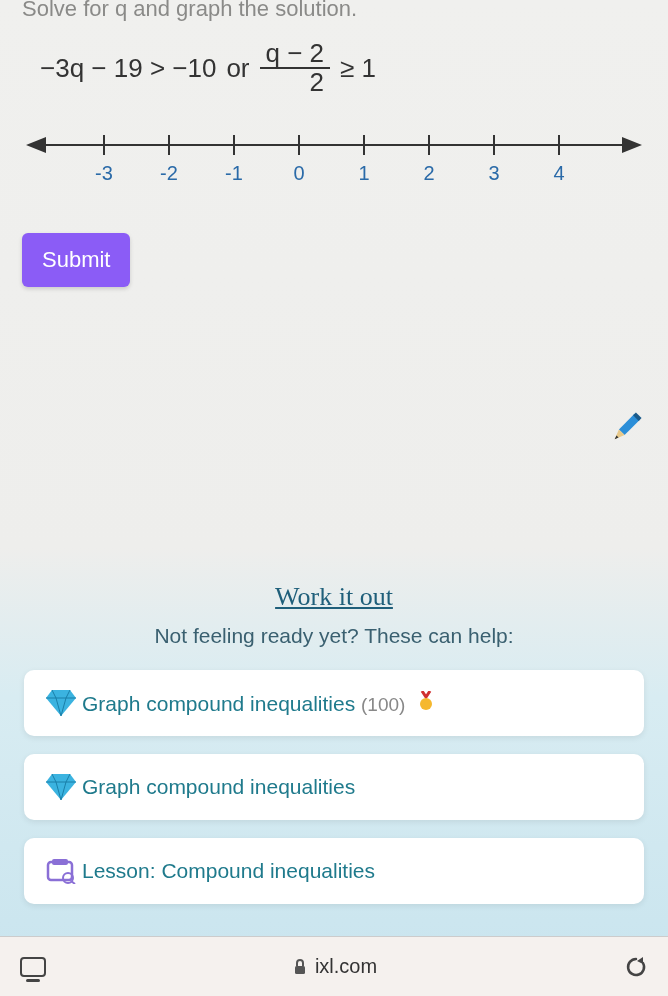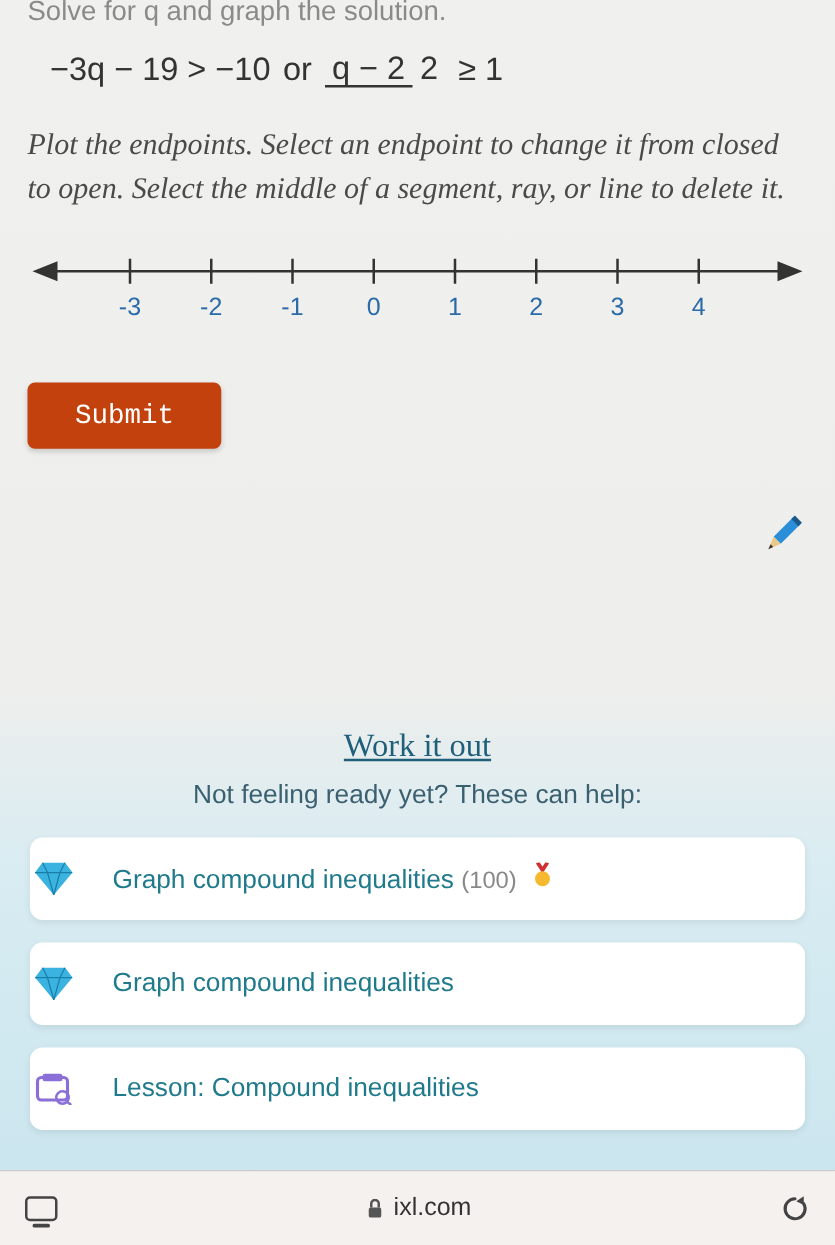--- a/index.html
+++ b/index.html
@@ -25,49 +25,49 @@
     font-size: 26px;
     font-family: Arial, sans-serif;
     color: #333;
     margin: 14px 0 28px 18px;
     display: flex;
     align-items: center;
     gap: 10px;
   }
   .frac {
     display: inline-flex;
-    flex-direction: row;
-    align-items: flex-start;
+    flex-direction: column;
+    align-items: flex-end;
     vertical-align: middle;
     line-height: 1.05;
   }
   .frac .num { border-bottom: 2px solid #333; padding: 0 6px; }
   .frac .den { padding: 0 6px; }
   .instructions {
     font-size: 24px;
     font-style: italic;
     color: #4a4a4a;
     line-height: 1.45;
     font-family: Georgia, serif;
     margin-bottom: 28px;
   }
   .numberline-wrap { margin: 10px 0 34px 0; }
   .numberline { width: 100%; height: 70px; }
   .numberline line.axis { stroke: #333; stroke-width: 2; }
   .numberline line.tick { stroke: #333; stroke-width: 2; }
   .numberline text { font-family: Arial, sans-serif; font-size: 20px; fill: #2a6aa8; }
   .numberline polygon { fill: #333; }
   .submit-btn {
-    background: #c2410c;
+    background: #8b5cf6;
     color: #fff;
-    font-family: Liberation Mono, monospace;
+    font-family: Liberation Sans, sans-serif;
     font-size: 22px;
     border: none;
     border-radius: 6px;
-    padding: 14px 38px;
+    padding: 14px 20px;
     box-shadow: 0 2px 4px rgba(0,0,0,0.15);
     cursor: pointer;
   }
   .pencil {
     position: absolute;
     right: 22px;
     top: 408px;
   }
   .help-section {
     position: absolute;
@@ -87,24 +87,24 @@
     font-family: Arial, sans-serif;
     font-size: 21px;
     color: #3a6070;
     margin-bottom: 22px;
     text-align: center;
   }
   .cards { display: flex; flex-direction: column; gap: 18px; }
   .card {
     background: #fff;
     border-radius: 10px;
-    padding: 20px 4px;
-    display: flex;
-    align-items: center;
-    gap: 32px;
+    padding: 20px 22px;
+    display: flex;
+    align-items: center;
+    gap: 6px;
     text-align: left;
     box-shadow: 0 2px 6px rgba(0,0,0,0.08);
     cursor: pointer;
   }
   .card-text {
     font-family: Arial, sans-serif;
     font-size: 21px;
     color: #1f7a8c;
   }
   .card-score { color: #888; font-size: 19px; }
@@ -157,21 +157,20 @@
   <div class="equation">
     <span>−3q − 19 &gt; −10</span>
     <span>or</span>
     <span class="frac">
       <span class="num">q − 2</span>
       <span class="den">2</span>
     </span>
     <span>≥ 1</span>
   </div>
 
-  <p class="instructions">Plot the endpoints. Select an endpoint to change it from closed to open. Select the middle of a segment, ray, or line to delete it.</p>
 
   <div class="numberline-wrap">
     <svg class="numberline" viewBox="0 0 620 70">
       <polygon points="2,20 22,12 22,28"></polygon>
       <line class="axis" x1="18" y1="20" x2="602" y2="20"></line>
       <polygon points="618,20 598,12 598,28"></polygon>
       <g>
           <line class="tick" x1="80" y1="10" x2="80" y2="30"></line>
           <text x="80" y="55" text-anchor="middle">-3</text>
         </g>

